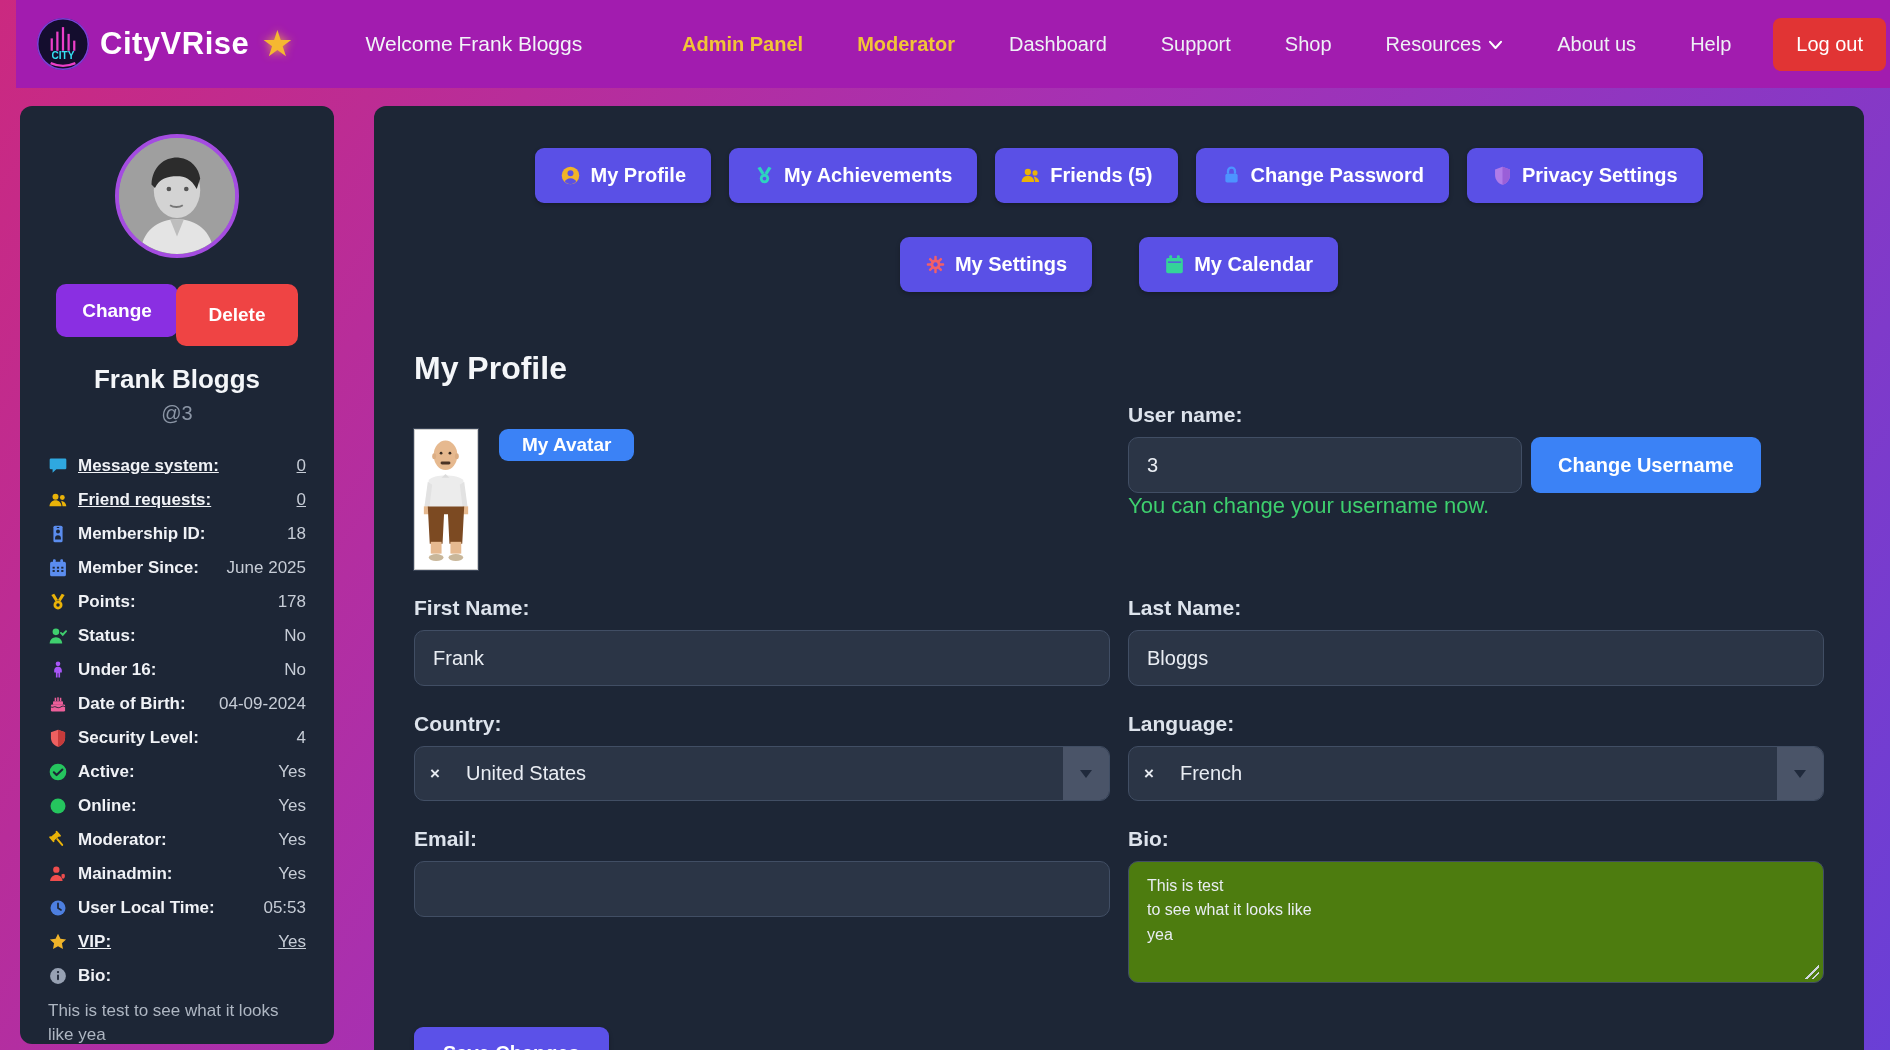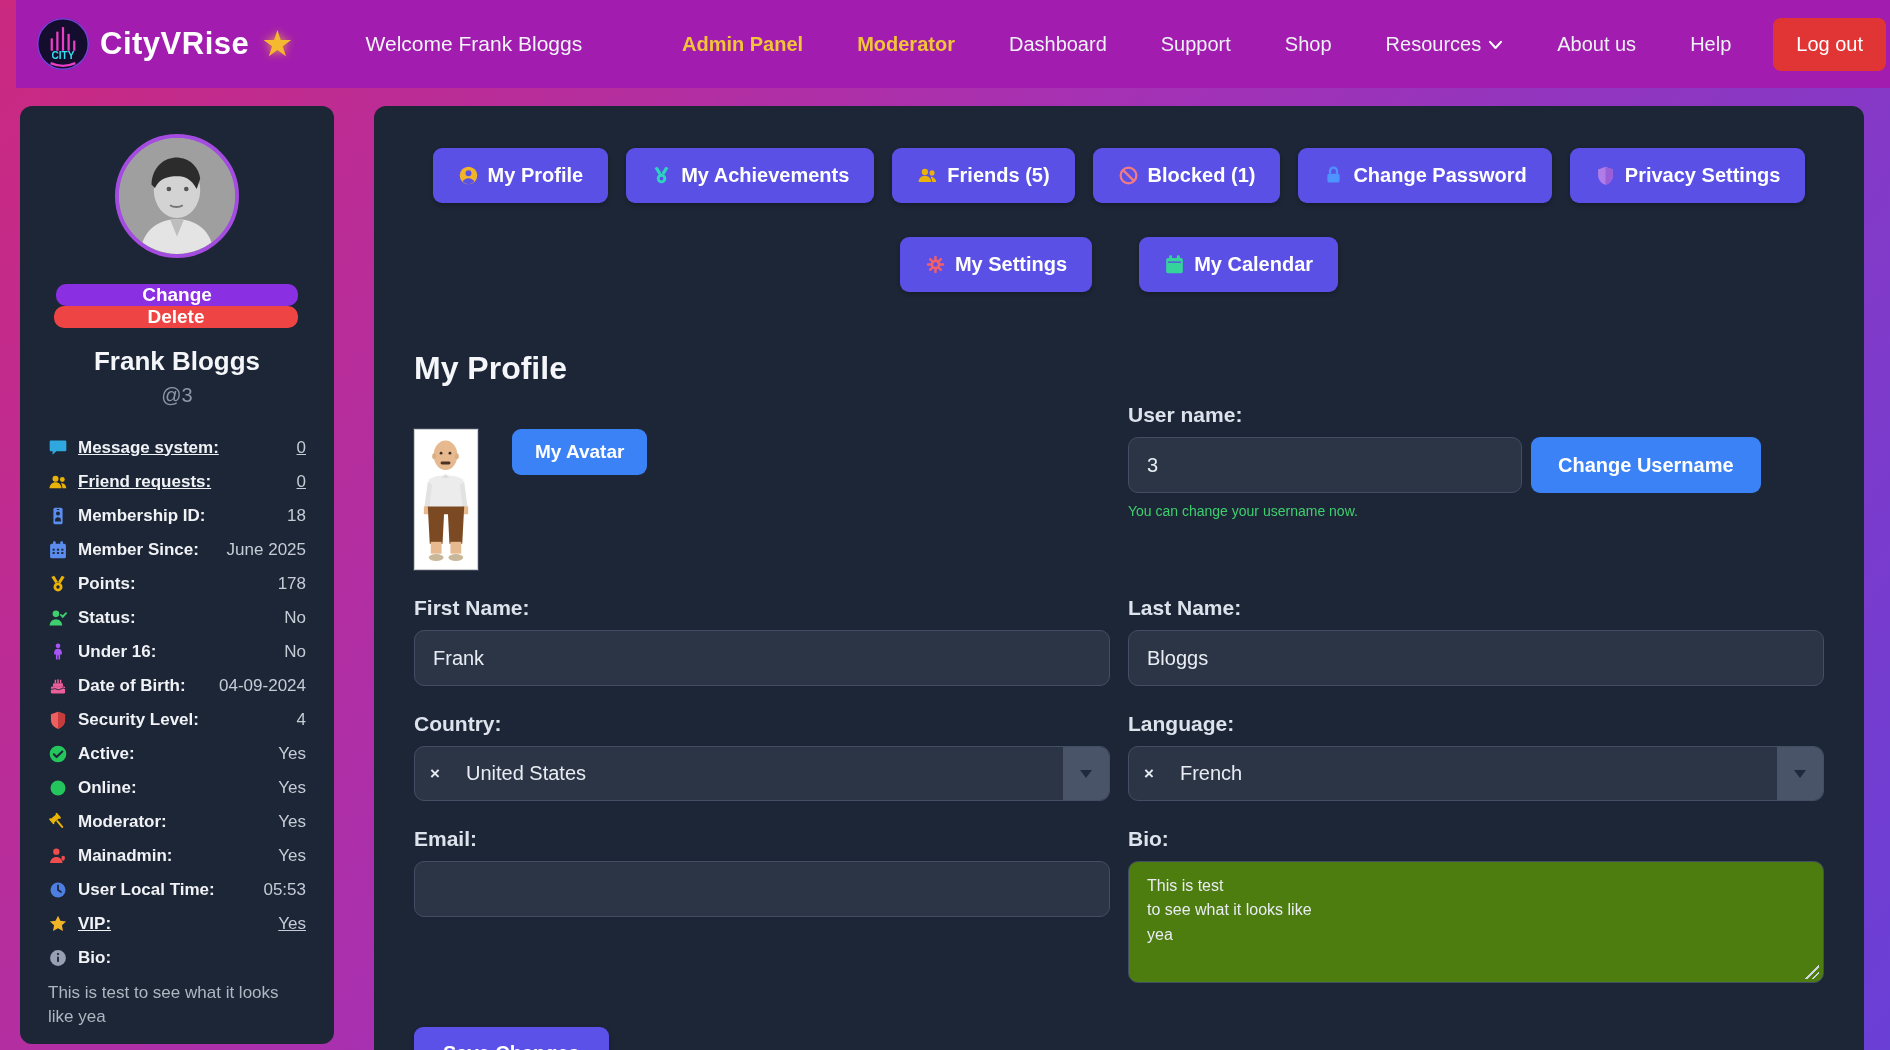--- a/index.html
+++ b/index.html
@@ -23,21 +23,21 @@
 
   
   .sidebar { position:absolute; left:20px; top:106px; width:314px; height:938px;
              background:#1d2636; border-radius:12px; padding:24px 28px; }
   .main-card { position:absolute; left:374px; top:106px; width:1490px; height:990px;
                background:#1d2636; border-radius:12px; padding:42px 40px; }
 
   
   .avatar-ring { width:124px; height:124px; border-radius:50%; border:4px solid #a44ce0;
                  margin:4px auto 0; overflow:hidden; background:#9aa0a6; }
-  .side-btns { display:flex; margin-top:26px; padding:0 8px;flex-direction:column; }
+  .side-btns { display:flex; margin-top:26px; padding:0 8px; }
   .btn-change { flex:1; background:#8a2fe2; color:#fff; font-size:19px; font-weight:bold;
                 border:none; border-radius:10px; height:53px; cursor:pointer; }
   .btn-delete { flex:1; background:#ef4444; color:#fff; font-size:19px; font-weight:bold;
                 border:none; border-radius:10px; height:62px; cursor:pointer; margin-left:-2px; }
   .side-name { color:#f4f6f9; font-size:26px; font-weight:bold; text-align:center; margin-top:18px; }
   .side-handle { color:#8b95a5; font-size:20px; text-align:center; margin-top:7px; }
   .stats { margin-top:30px; }
   .stat-row { display:flex; align-items:center; margin-bottom:13px; height:21px; }
   .stat-row svg { width:20px; height:20px; flex:0 0 20px; }
   .stat-label { color:#f0f2f6; font-size:17px; font-weight:bold; margin-left:10px; white-space:nowrap; }
@@ -58,25 +58,25 @@
   .form-grid { display:grid; grid-template-columns:1fr 1fr; column-gap:18px; margin-top:16px; }
   .fgroup { margin-bottom:26px; }
   .flabel { display:block; color:#dde3ec; font-size:21px; font-weight:bold; margin-bottom:10px; }
   .tinput { width:100%; height:56px; background:#2b3546; border:1px solid #414e64; border-radius:10px;
             color:#e9edf3; font-size:20px; padding:0 18px; font-family:inherit; outline:none; }
   .avatar-block { display:flex; align-items:flex-start; margin-top:26px; }
   .avatar-img { width:64px; height:141px; background:#ffffff; border:1px solid #cfcfcf;
                 box-shadow:0 0 0 1px #3a4456; }
   .btn-blue { background:#3b82f6; color:#fff; border:none; border-radius:9px; font-size:19px;
               font-weight:bold; cursor:pointer; }
-  .btn-avatar { height:46px; padding:0 23px; margin-left:34px;text-align:center; }
+  .btn-avatar { height:32px; padding:0 23px; margin-left:21px;text-align:center; }
   .uname-row { display:flex; gap:9px; }
   .uname-row .tinput { width:394px; flex:0 0 394px; }
   .btn-chuser { height:56px; padding:0 27px; font-size:20px; }
-  .helper { color:#3ecf6e; font-size:14px; margin-top:10px; }
+  .helper { color:#3ecf6e; font-size:22px; }
   .selectbox { position:relative; height:55px; background:#2b3546; border:1px solid #414e64;
                border-radius:10px; display:flex; align-items:center; cursor:pointer; overflow:hidden; }
   .sel-clear { color:#e7ebf1; font-size:17px; font-weight:bold; margin-left:15px; cursor:pointer; }
   .sel-value { color:#e9edf3; font-size:20px; margin-left:26px; }
   .sel-caret { position:absolute; right:0; top:0; width:46px; height:100%; background:#4a5468;
                display:flex; align-items:center; justify-content:center; }
   .sel-caret::after { content:""; border-left:6px solid transparent; border-right:6px solid transparent;
                       border-top:8px solid #202a3c; }
   .bio-wrap { position:relative; }
   .ttextarea { width:100%; height:122px; background:#4d7c0f; border:1px solid #414e64; border-radius:10px;
@@ -346,27 +346,20 @@
     <button class="tab-btn">
       <svg viewBox="0 0 24 24">
           <g fill="#eab308">
             <circle cx="9" cy="8" r="3.6"></circle>
             <path d="M1.8 19.4c0-4 3.2-7.2 7.2-7.2s7.2 3.2 7.2 7.2z"></path>
             <circle cx="17.2" cy="9" r="2.9"></circle>
             <path d="M15.9 13c3.4.6 5.9 3.2 6.1 6.4h-4.6c-.3-2.6-1.4-4.8-1.5-6.4z"></path>
           </g>
         </svg>
       <span>Friends (5)</span>
-    </button>
-    <button class="tab-btn">
-      <svg viewBox="0 0 24 24">
-          <circle cx="12" cy="12" r="9" fill="none" stroke="#f07b83" stroke-width="2.6"></circle>
-          <line x1="5.8" y1="5.8" x2="18.2" y2="18.2" stroke="#f07b83" stroke-width="2.6"></line>
-        </svg>
-      <span>Blocked (1)</span>
     </button>
     <button class="tab-btn">
       <svg viewBox="0 0 24 24">
           <path d="M8 10V7a4 4 0 018 0v3" fill="none" stroke="#4d94ff" stroke-width="2.6"></path>
           <rect x="5" y="10" width="14" height="10" rx="2" fill="#4d94ff"></rect>
         </svg>
       <span>Change Password</span>
     </button>
     <button class="tab-btn">
       <svg viewBox="0 0 24 24">

